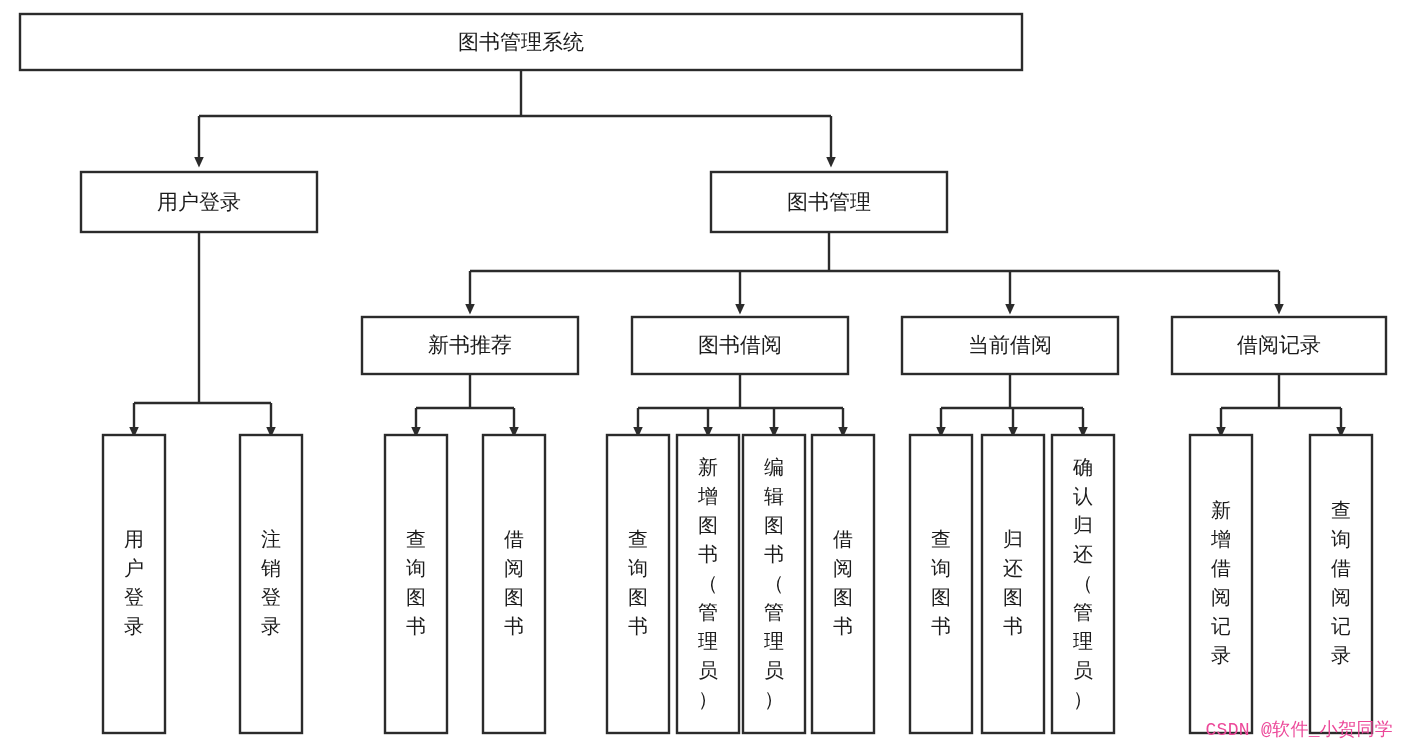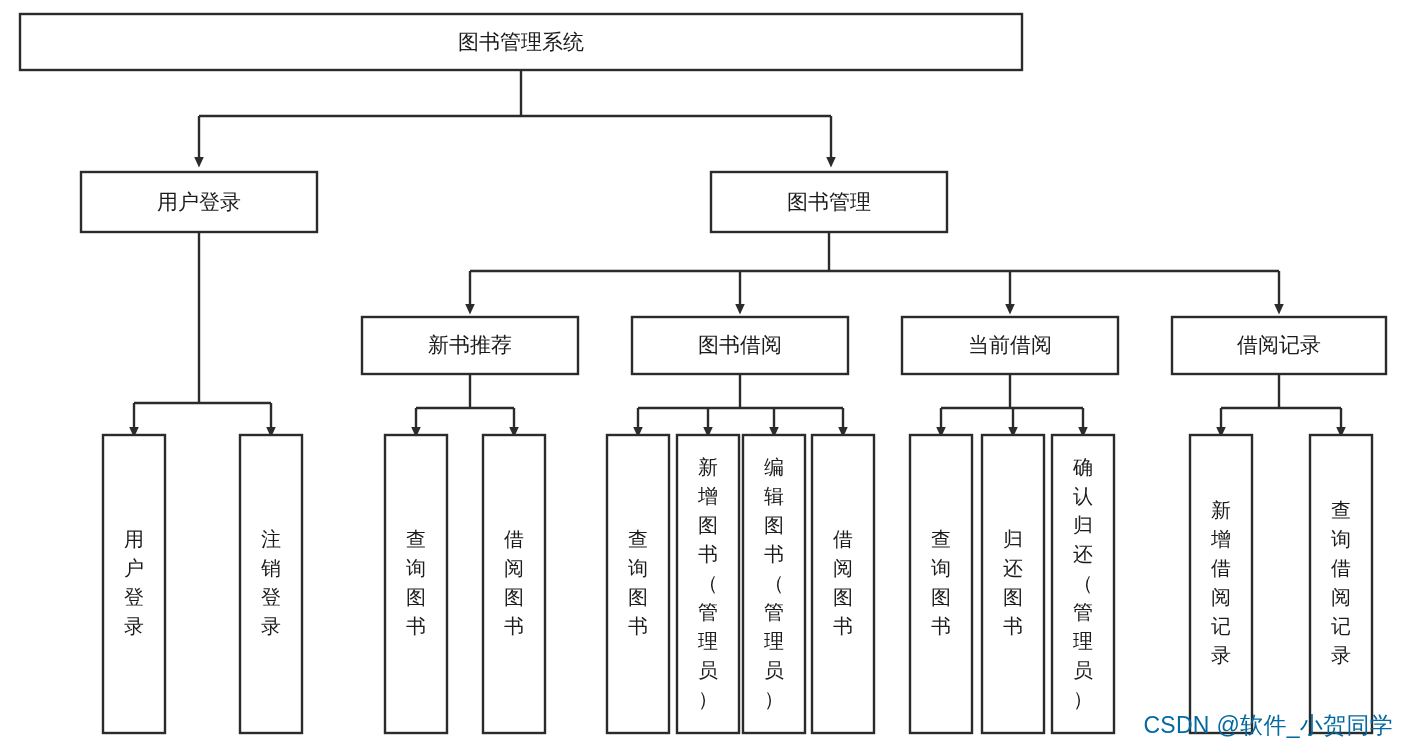--- a/index.html
+++ b/index.html
@@ -44,23 +44,23 @@
     stroke-width: 2.4;
     fill: none;
   }
   .arrowhead {
     fill: #2b2b2b;
   }
   #watermark {
     position: absolute;
     right: 12px;
     bottom: 6px;
-    font-family: Liberation Sans, sans-serif;
-    font-size: 23px;
-    color: #0369a1;
+    font-family: Liberation Mono, monospace;
+    font-size: 18px;
+    color: #ec4899;
     white-space: nowrap;
     letter-spacing: 0.3px;
   }
 </style>
 </head>
 <body>
 
 <svg id="diagram" viewBox="0 0 1405 747">
   <defs>
     <marker id="arrow" markerWidth="12" markerHeight="12" refX="1.5" refY="5" orient="auto" markerUnits="userSpaceOnUse">

